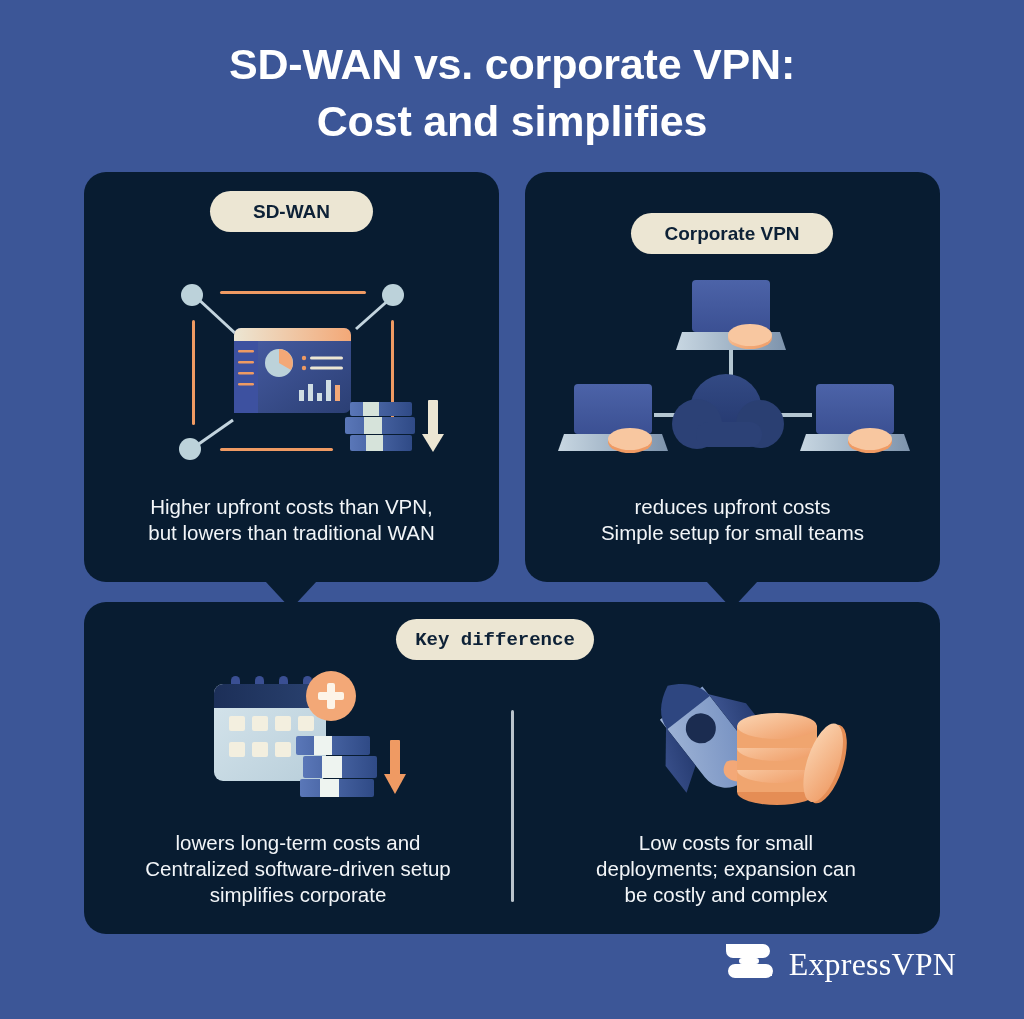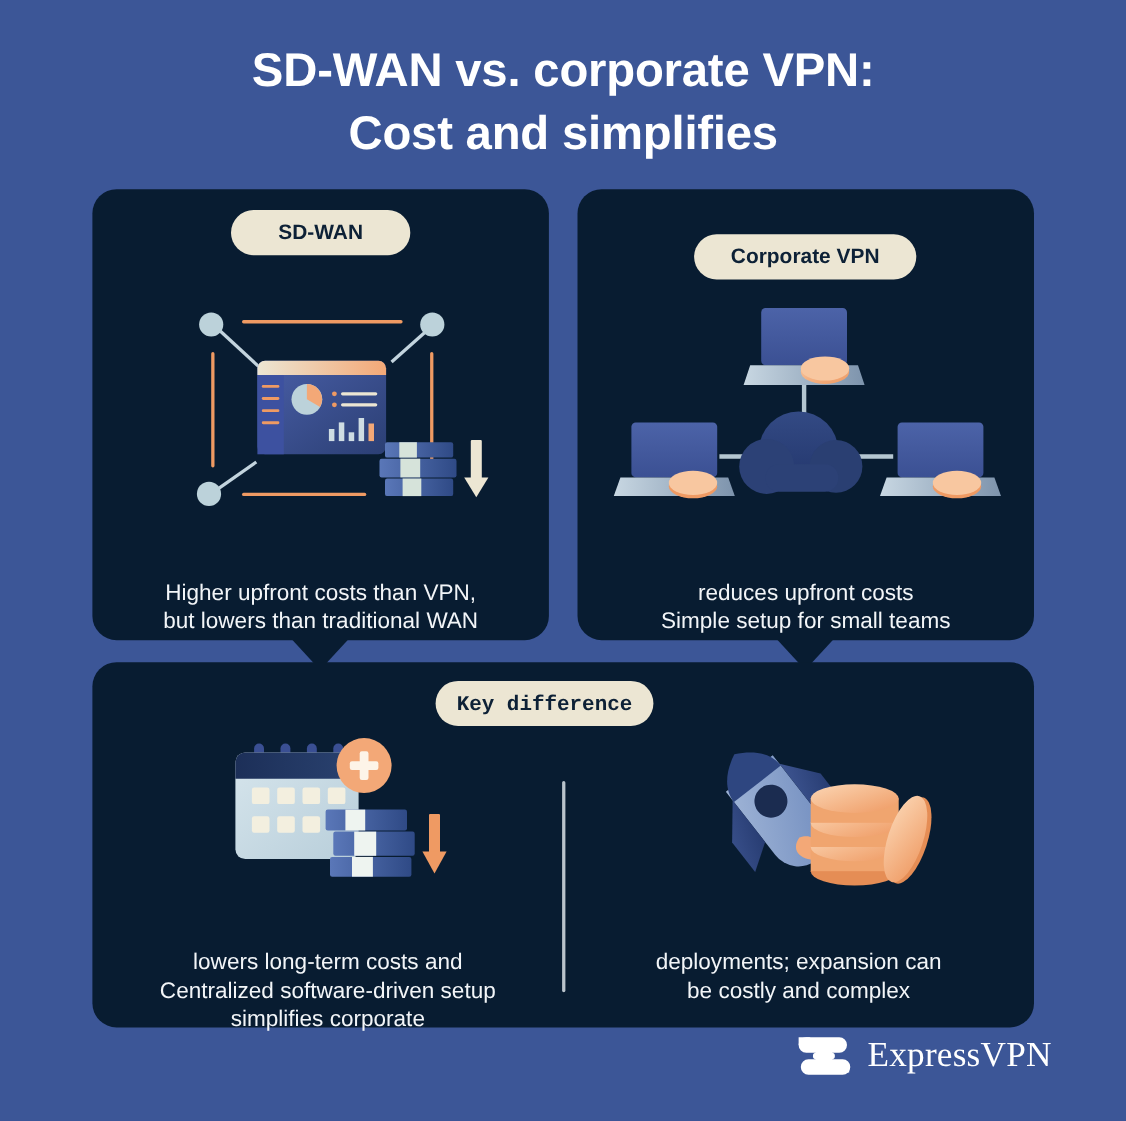--- a/index.html
+++ b/index.html
@@ -63,21 +63,20 @@
   #pill-vpn   { left:631px; top:191px; width:202px;margin-top:22px; }
   #pill-key   { left:396px; top:619px; width:198px;font-family:Liberation Mono, monospace; }
 
   
   .caption {
     position:absolute;
     color:#f2f5f8;
     text-align:center;
     font-size:20.5px;
     line-height:1.28;
-    margin-top:32px;
   }
   #cap-sdwan { left:84px;  top:494px; width:415px; }
   #cap-vpn   { left:525px; top:494px; width:415px; }
   #cap-left  { left:84px;  top:830px; width:428px; }
   #cap-right { left:512px; top:830px; width:428px; }
 
   
   #divider {
     position:absolute;
     left:511px; top:710px;
@@ -90,21 +89,21 @@
   .illus { position:absolute; }
   #illus-sdwan { left:160px; top:272px; width:300px; height:200px; }
   #illus-vpn   { left:554px; top:272px; width:360px; height:200px; }
   #illus-cal   { left:190px; top:666px; width:240px; height:140px; }
   #illus-rocket{ left:622px; top:666px; width:240px; height:140px; }
 
   
   #logo {
     position:absolute;
     right:68px; bottom:36px;
-    display:flex; align-items:flex-start; gap:14px;
+    display:flex; align-items:flex-end; gap:14px;
   }
   #logo .wordmark {
     color:#ffffff;
     font-family:"Liberation Serif", serif;
     font-size:32px;
     letter-spacing:0.2px;
   }
 </style>
 </head>
 <body>
@@ -389,20 +388,21 @@
   </svg>
 </div>
 
 <div class="caption" id="cap-left">
   <div>lowers long-term costs and</div>
   <div>Centralized software-driven setup</div>
   <div>simplifies corporate</div>
 </div>
 
 <div class="caption" id="cap-right">
+  <div>Low costs for small</div>
   <div>deployments; expansion can</div>
   <div>be costly and complex</div>
 </div>
 
 <div id="logo">
   <span>
     <svg width="52" height="38" viewBox="0 0 52 38">
       <path d="M10 3 h30 a7 7 0 0 1 0 14 h-21 a3 3 0 0 0 0 6 h24 a7 7 0 0 1 0 14 h-31 a7 7 0 0 1 0 -14 h21 a3 3 0 0 0 0 -6 h-23 a7 7 0 0 1 0 -14 z" fill="#ffffff"></path>
       <path d="M3 10 L14 3 L3 3 Z" fill="#ffffff"></path>
       <path d="M49 28 L38 35 L49 35 Z" fill="#ffffff"></path>

